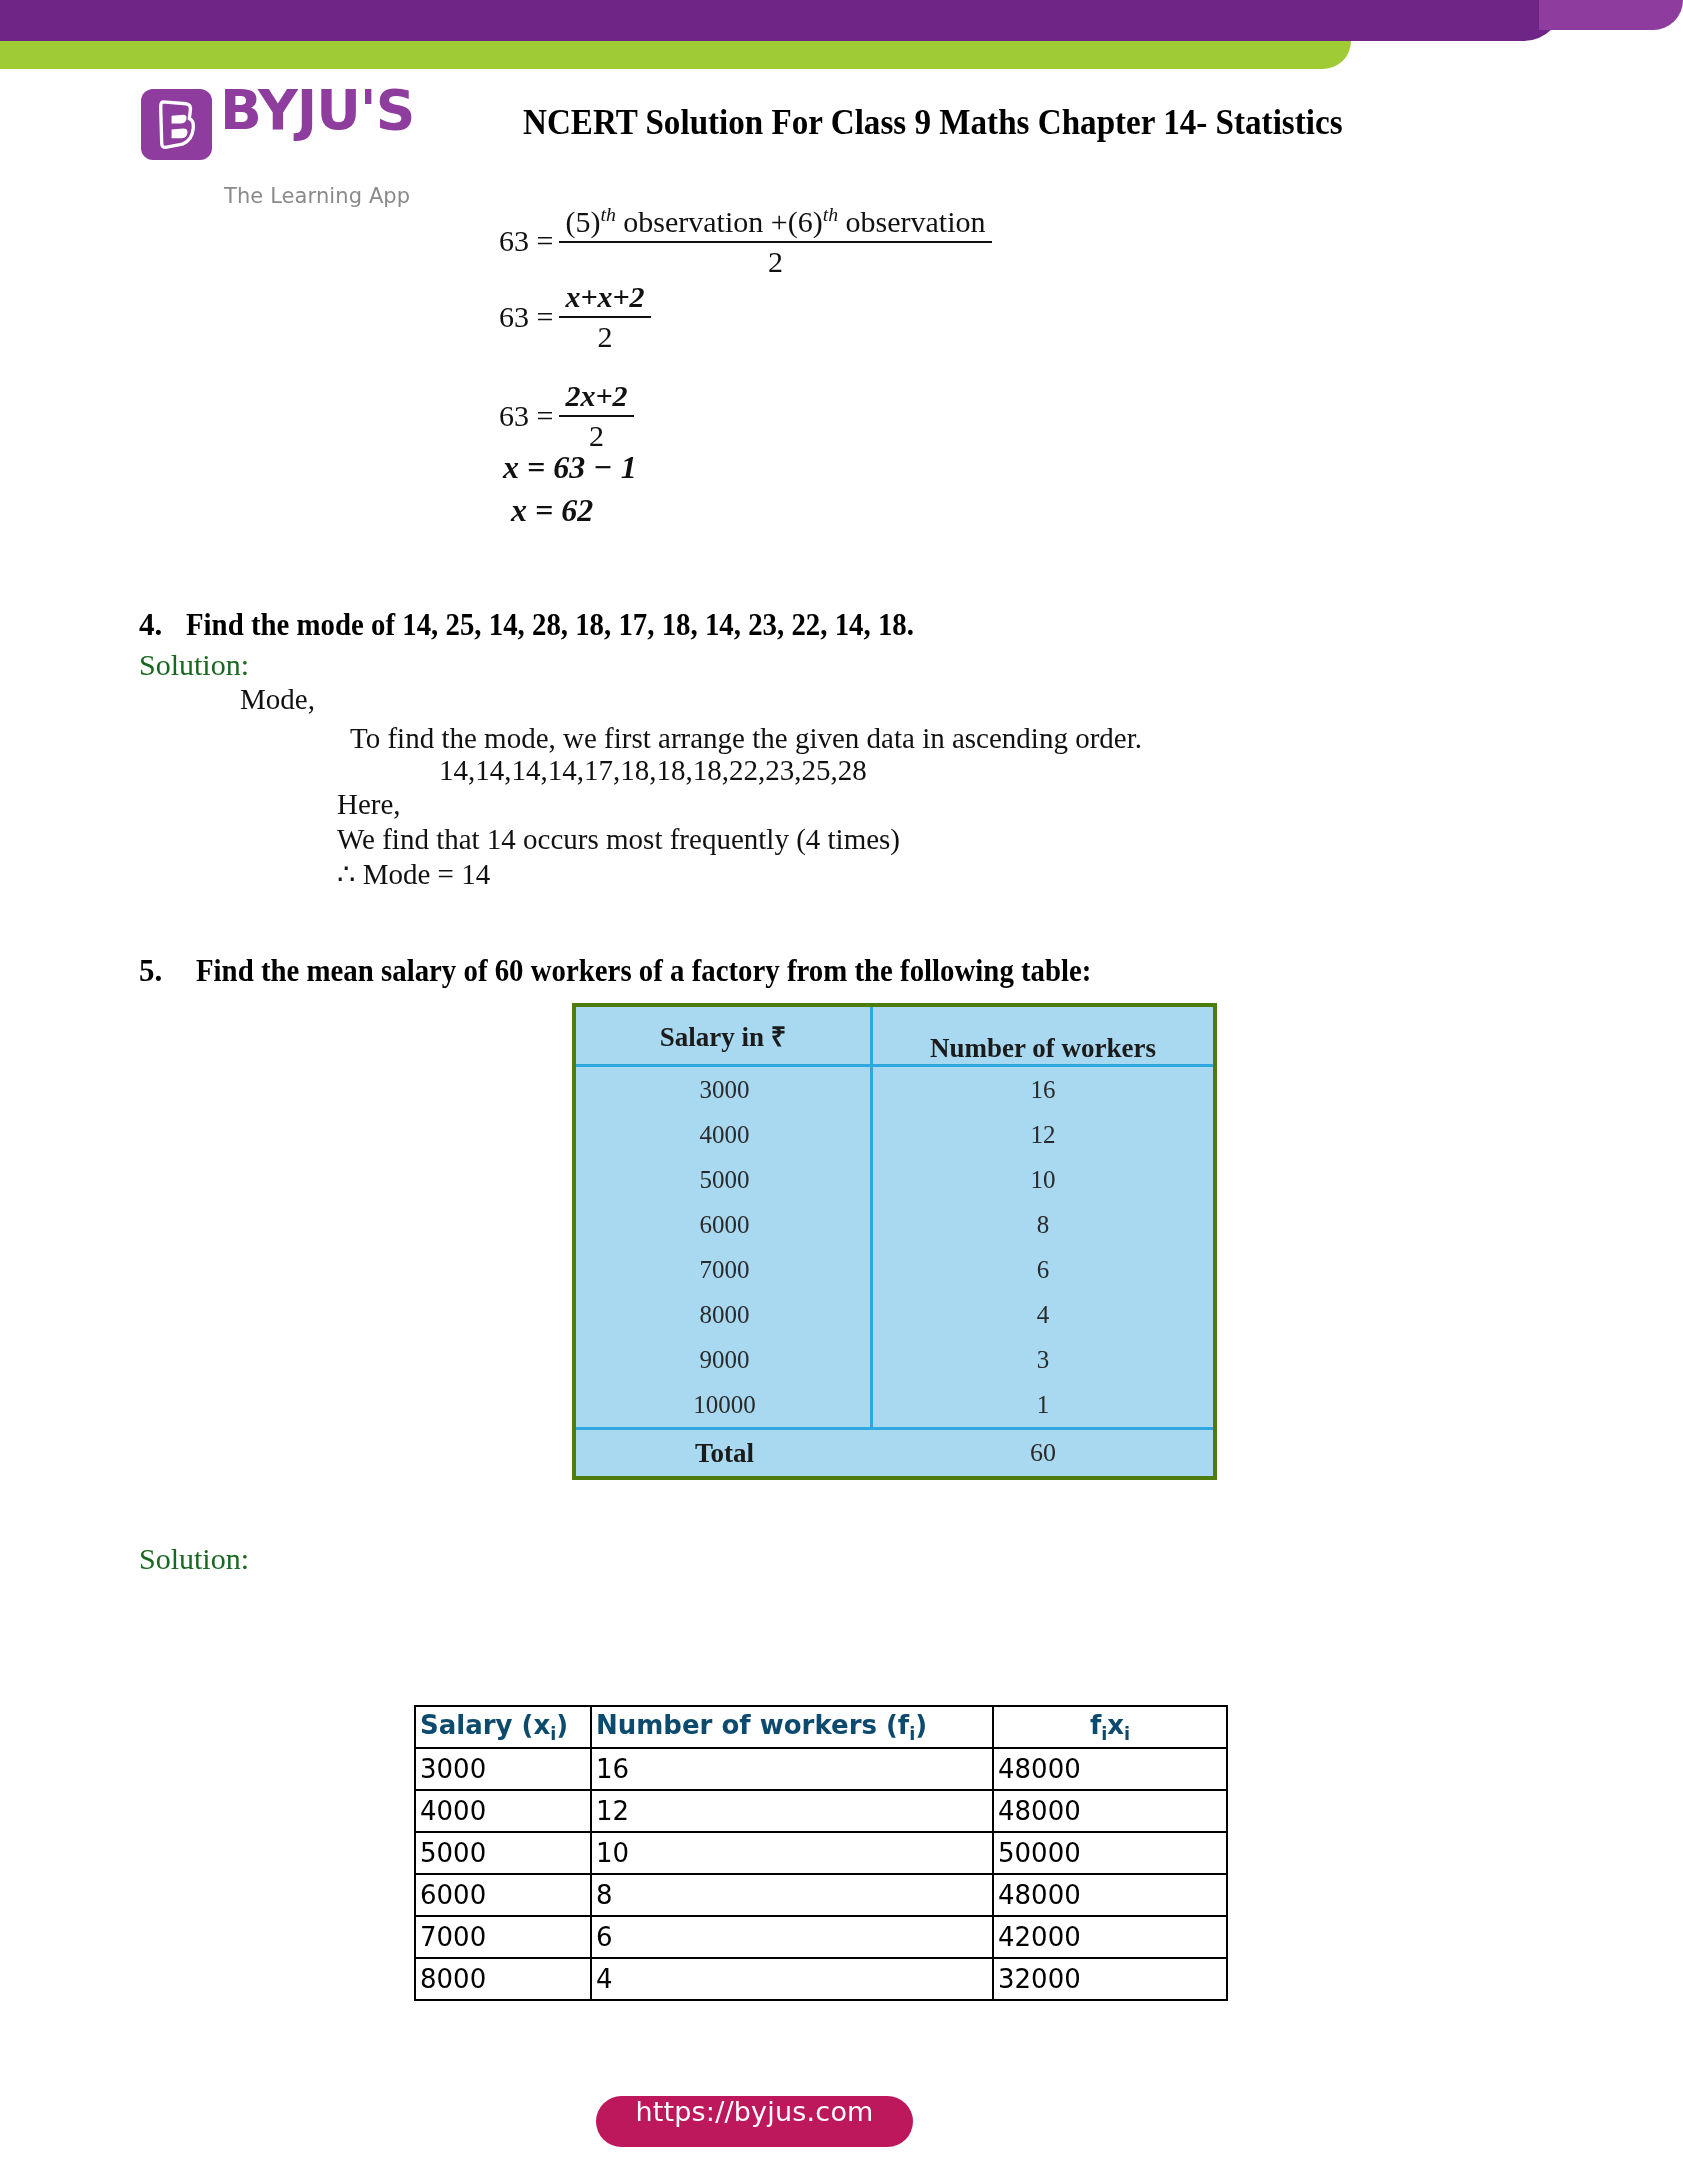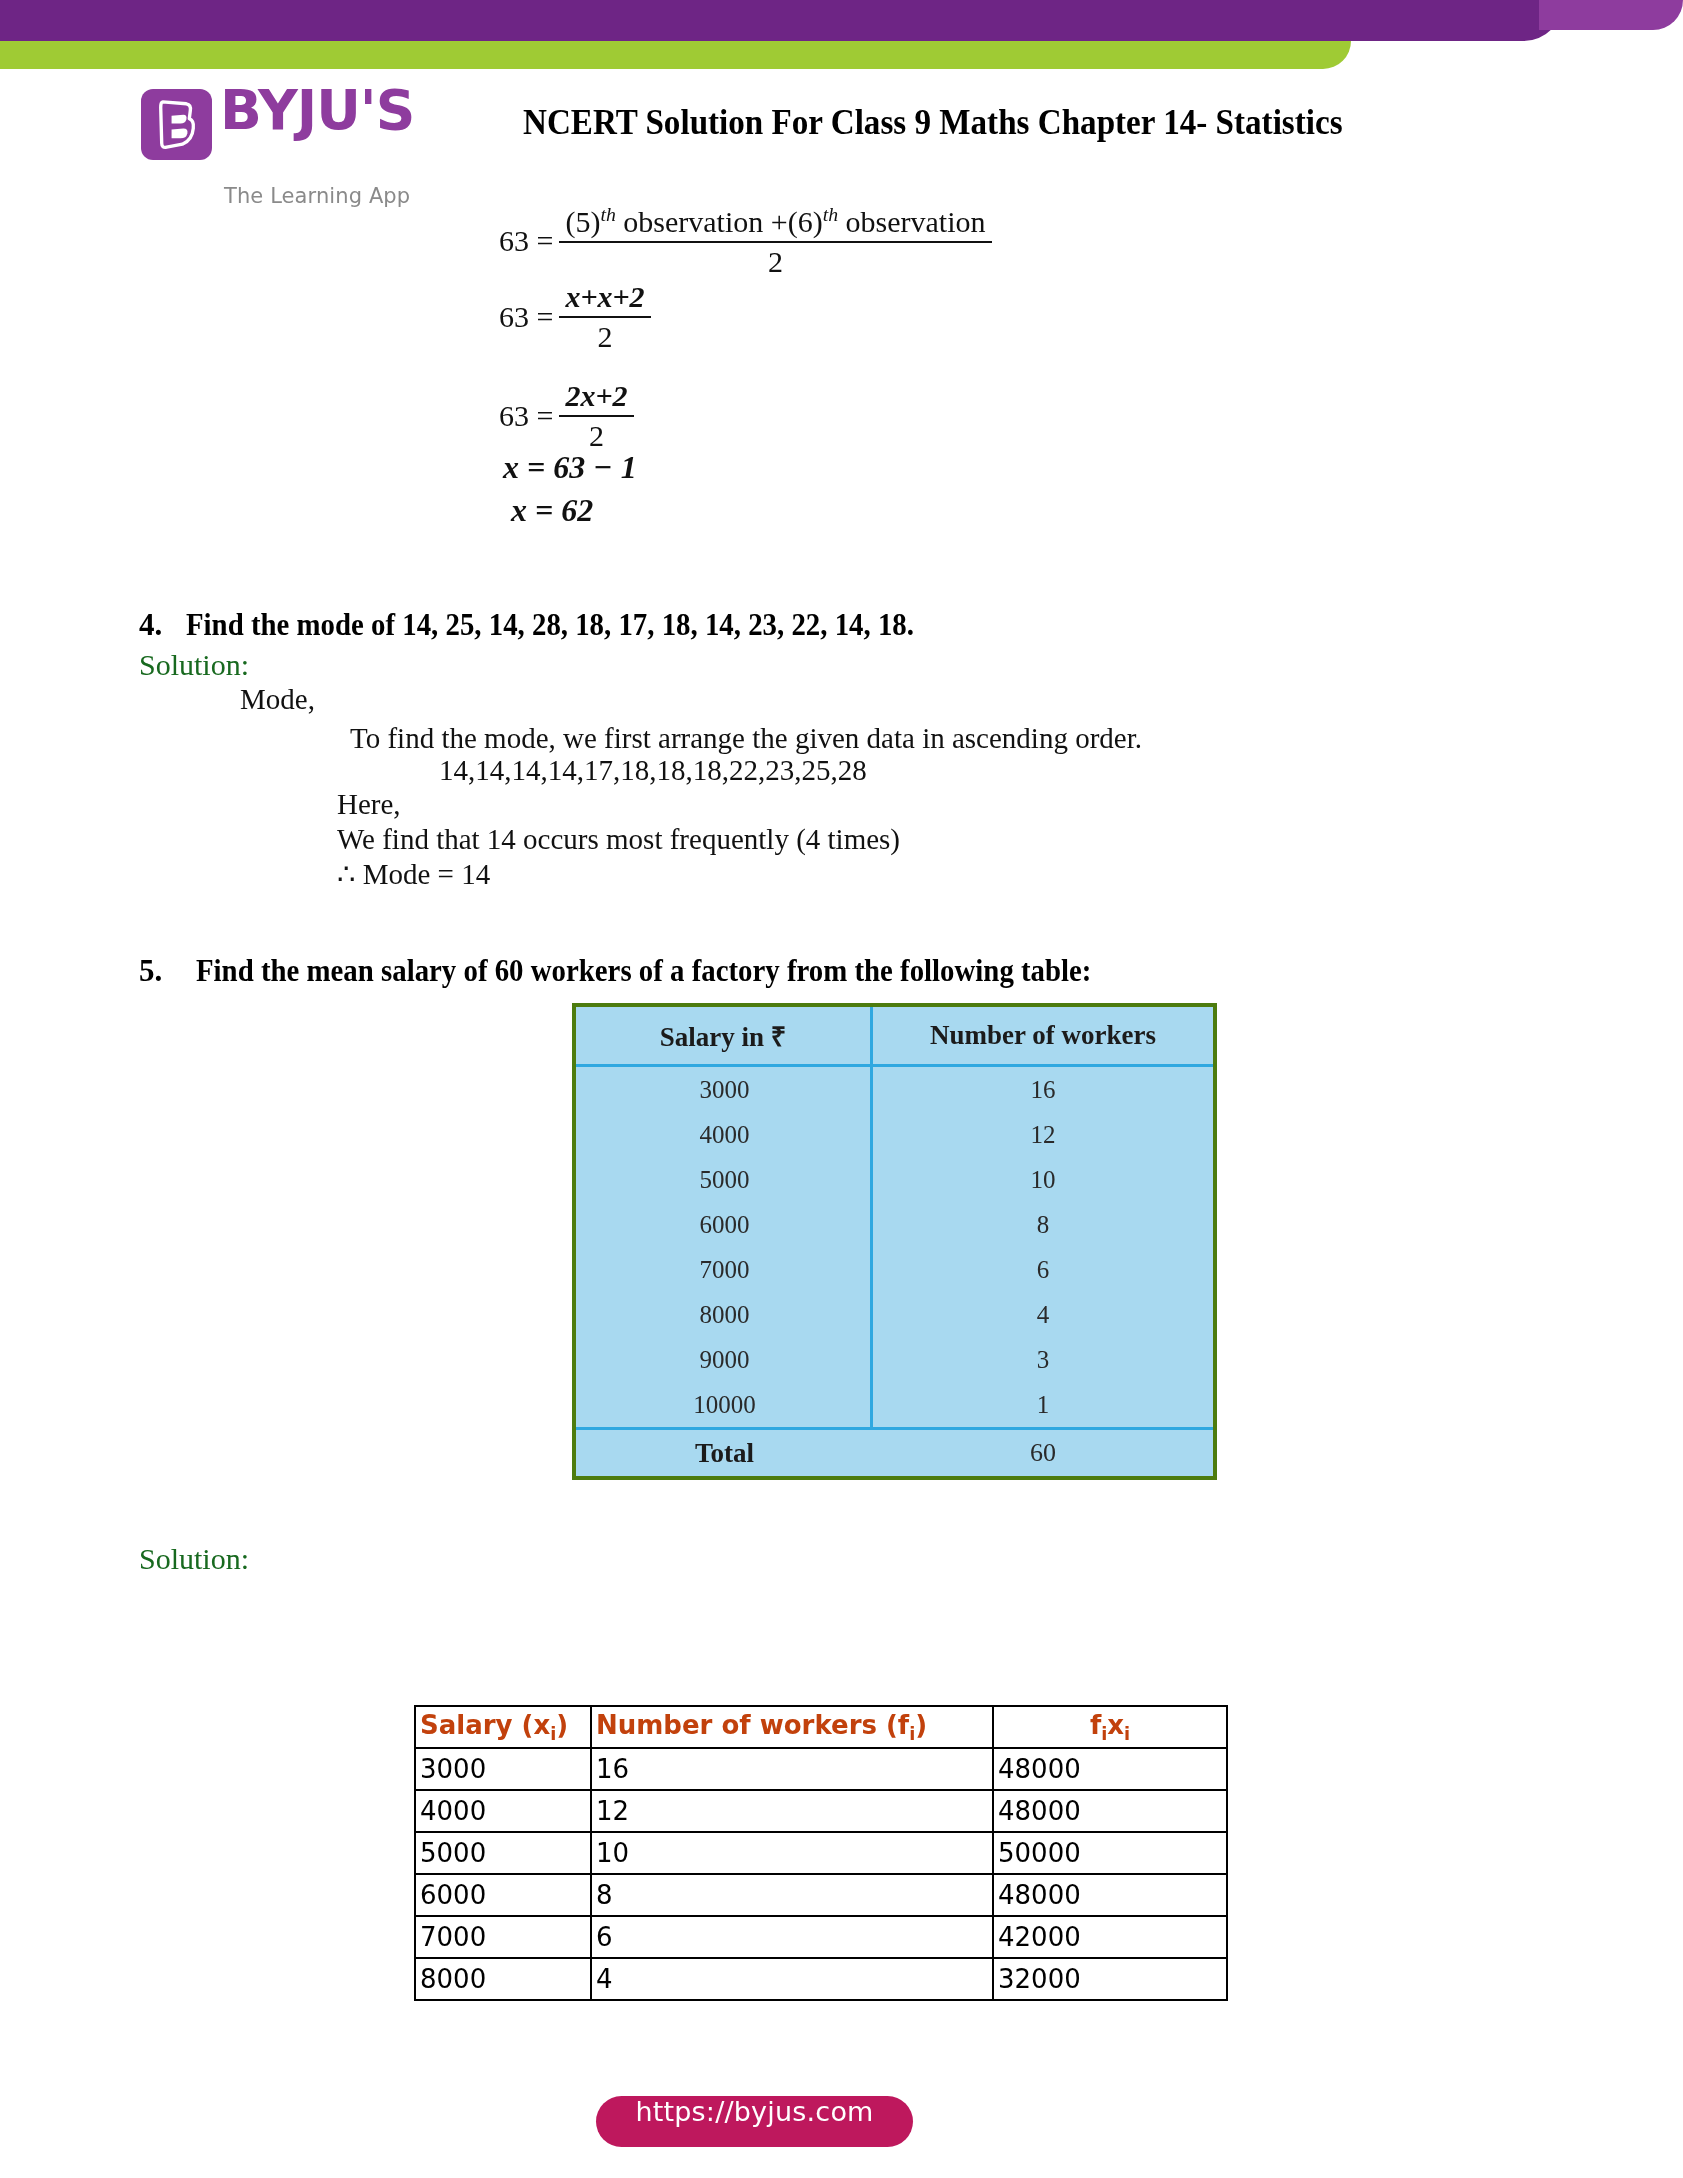--- a/index.html
+++ b/index.html
@@ -183,21 +183,21 @@
     border-bottom: 3px solid #2fa8e0;
     height: 57px;
   }
   #blue-table .bt-head .c1 {
     width: 294px;
     border-right: 3px solid #2fa8e0;
     display: flex; align-items: center; justify-content: center;
   }
   #blue-table .bt-head .c2 {
     flex: 1;
-    display: flex; align-items: center; justify-content: center; border-radius: 6px;
+    display: flex; align-items: flex-end; justify-content: center; border-radius: 6px;
   }
   .bt-head-text {
     font-family: "Liberation Serif", serif;
     font-weight: bold;
     font-size: 27px;
     color: #1b1b1b;
   }
   #blue-table .bt-body {
     position: relative;
     border-bottom: 3px solid #2fa8e0;
@@ -251,21 +251,21 @@
   #calc-table th, #calc-table td {
     border: 2px solid #000;
     font-family: "DejaVu Sans", sans-serif;
     height: 42px;
     padding: 0 4px;
     box-sizing: border-box;
   }
   #calc-table th {
     font-size: 26px;
     font-weight: bold;
-    color: #c2410c;
+    color: #0c4a6e;
     text-align: left;
     white-space: nowrap;
   }
   #calc-table th.center { text-align: center; }
   #calc-table td {
     font-size: 26px;
     font-weight: normal;
     color: #000;
     text-align: left;
   }

